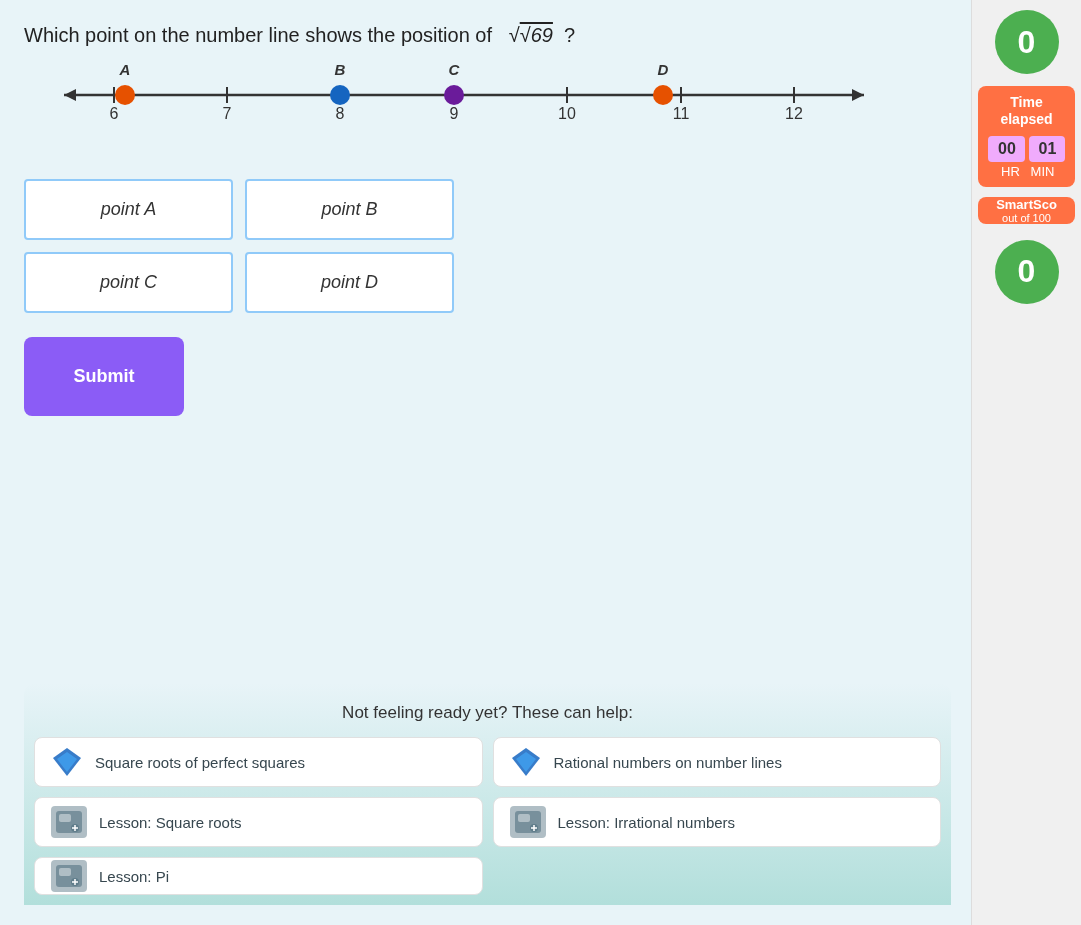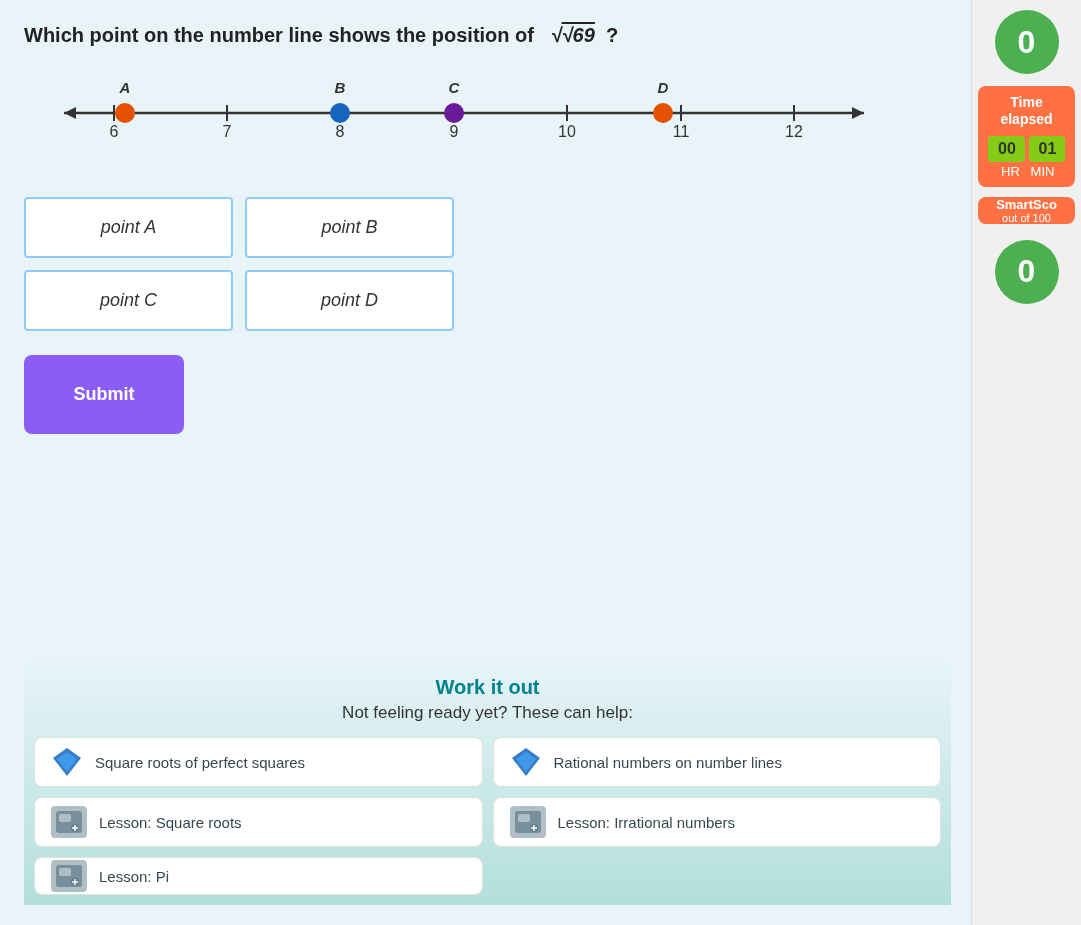--- a/index.html
+++ b/index.html
@@ -62,21 +62,21 @@
     }
 
     .time-display {
       display: flex;
       gap: 4px;
       margin-top: 8px;
       justify-content: center;
     }
 
     .time-box {
-      background: #84cc16;
+      background: #f0abfc;
       color: #333;
       border-radius: 4px;
       padding: 4px 10px;
       font-size: 16px;
       font-weight: bold;
       min-width: 28px;
       text-align: center;
     }
 
     .time-labels {
@@ -123,22 +123,21 @@
       display: flex;
       align-items: center;
       justify-content: center;
       margin-top: 6px;
     }
 
     
     .question-text {
       font-size: 20px;
       color: #222;
-      margin-bottom: 18px;
-      font-weight: 700;
+      font-weight: 400;
     }
 
     
     .number-line-container {
       margin-bottom: 28px;
       padding: 10px 20px 10px 10px;
     }
 
     .number-line-svg {
       width: 860px;
@@ -328,21 +327,20 @@
     <button class="choice-btn">
       <span>point D</span>
     </button>
   </div>
 
   <button class="submit-btn">
     <span>Submit</span>
   </button>
 
   <div class="bottom-section">
-    <div class="work-it-out">Work it out</div>
     <div class="not-feeling">Not feeling ready yet? These can help:</div>
 
     <div class="resources-grid">
 
       <div class="resource-card">
         <svg class="diamond-icon" viewBox="0 0 32 32">
           <polygon points="16,2 30,12 16,30 2,12" fill="#1565c0" opacity="0.85"></polygon>
           <polygon points="16,6 26,13 16,26 6,13" fill="#42a5f5" opacity="0.7"></polygon>
         </svg>
         <span class="resource-text">Square roots of perfect squares</span>

